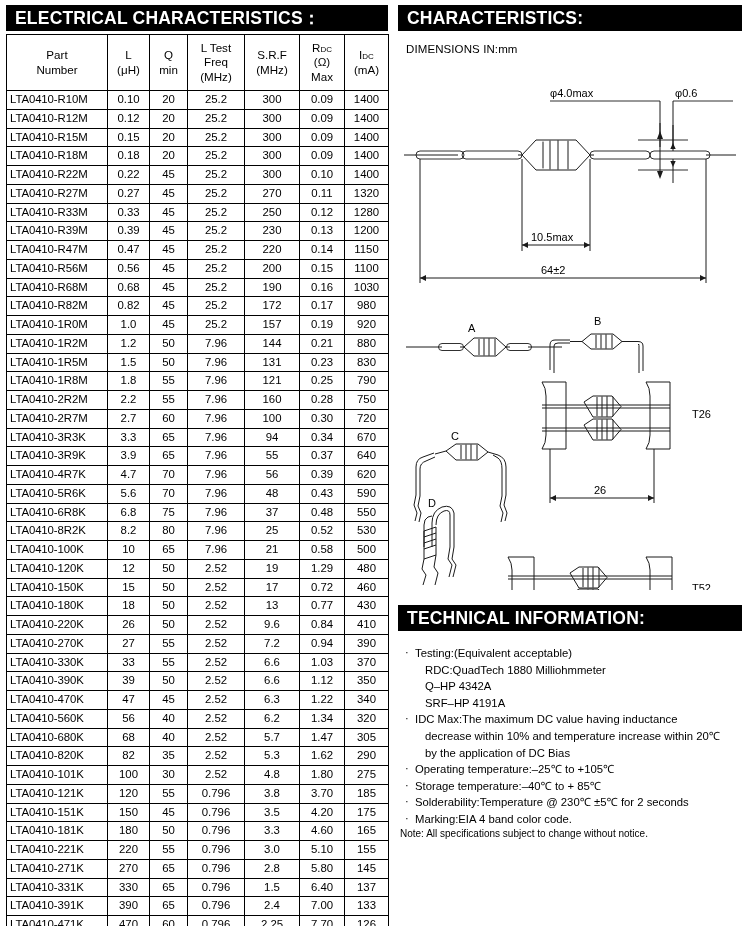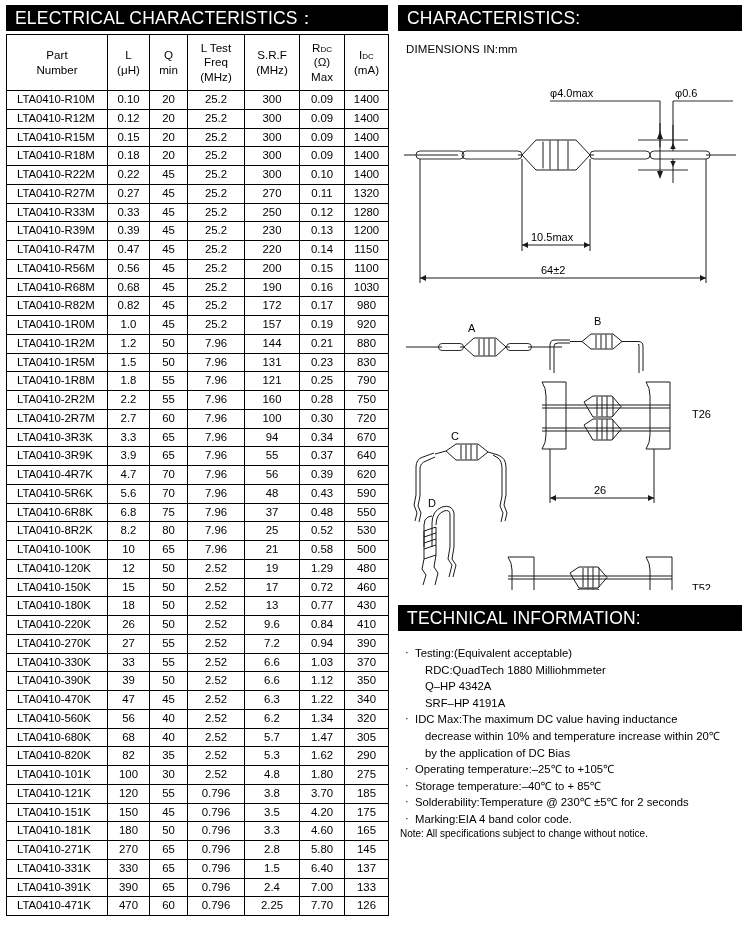--- a/index.html
+++ b/index.html
@@ -25,21 +25,21 @@
   }
 
   .bar {
     background: #000;
     color: #fff;
     height: 26px;
     line-height: 26px;
     font-size: 17.5px;
     letter-spacing: 0.2px;
     padding-left: 9px;
-    font-weight: 400;
+    font-weight: 700;
     white-space: nowrap;
   }
   .bar.left-bar { width: 382px; }
 
   table.spec {
     border-collapse: collapse;
     width: 382px;
     margin-top: 3px;
     table-layout: fixed;
   }
@@ -54,21 +54,21 @@
   }
   table.spec thead th {
     height: 56px;
     font-weight: 400;
     font-size: 11.6px;
     vertical-align: middle;
     line-height: 1.23;
   }
   table.spec td.part {
     text-align: left;
-    padding-left: 10px;
+    padding-left: 3px;
     letter-spacing: -0.1px;
   }
   col.c-part { width: 101px; }
   col.c-l    { width: 42px; }
   col.c-q    { width: 38px; }
   col.c-f    { width: 57px; }
   col.c-srf  { width: 55px; }
   col.c-rdc  { width: 45px; }
   col.c-idc  { width: 44px; }
   .sub { font-size: 8px; vertical-align: baseline; position: relative; top: 0; }
@@ -521,20 +521,29 @@
           <tr>
             <td class="part">LTA0410-181K</td>
             <td>180</td>
             <td>50</td>
             <td>0.796</td>
             <td>3.3</td>
             <td>4.60</td>
             <td>165</td>
           </tr>
           <tr>
+            <td class="part">LTA0410-221K</td>
+            <td>220</td>
+            <td>55</td>
+            <td>0.796</td>
+            <td>3.0</td>
+            <td>5.10</td>
+            <td>155</td>
+          </tr>
+          <tr>
             <td class="part">LTA0410-271K</td>
             <td>270</td>
             <td>65</td>
             <td>0.796</td>
             <td>2.8</td>
             <td>5.80</td>
             <td>145</td>
           </tr>
           <tr>
             <td class="part">LTA0410-331K</td>

